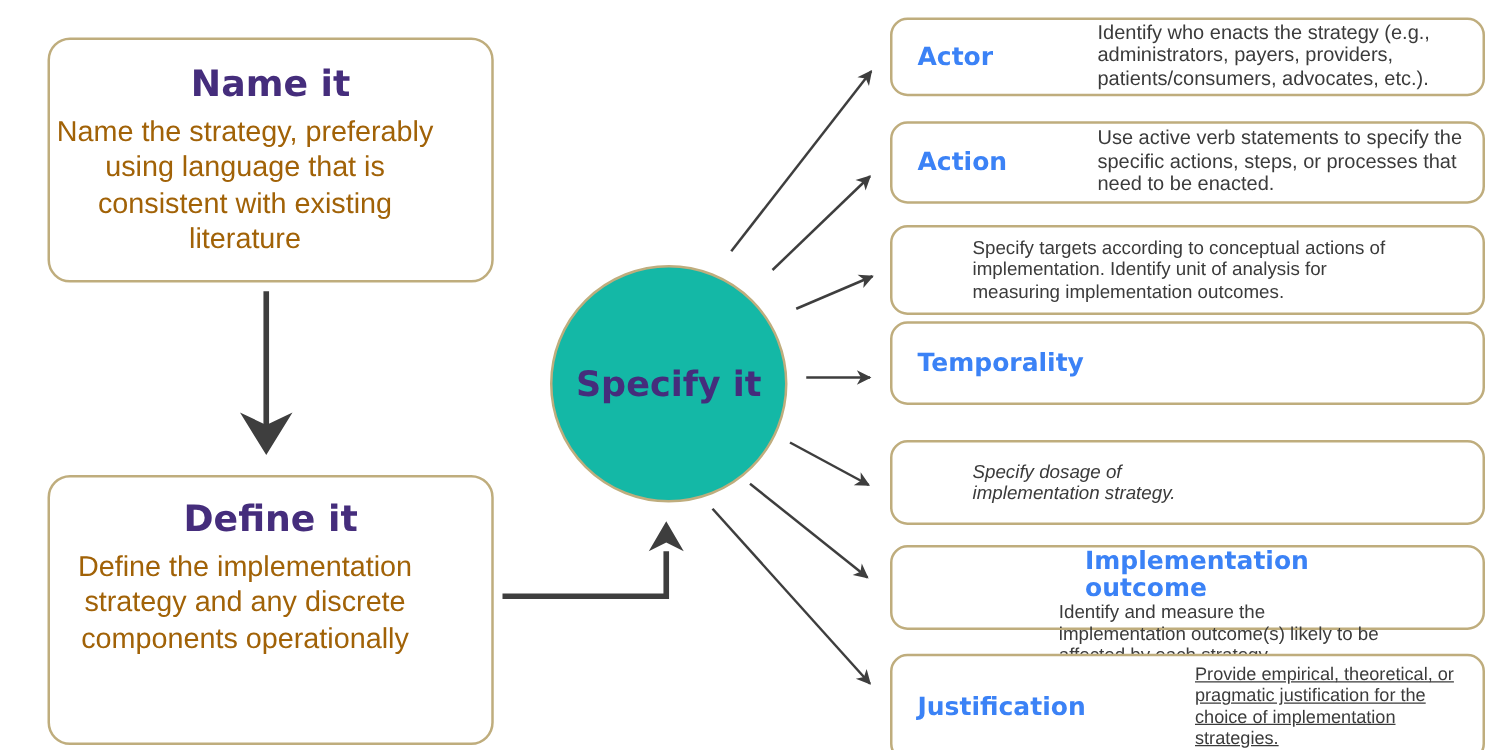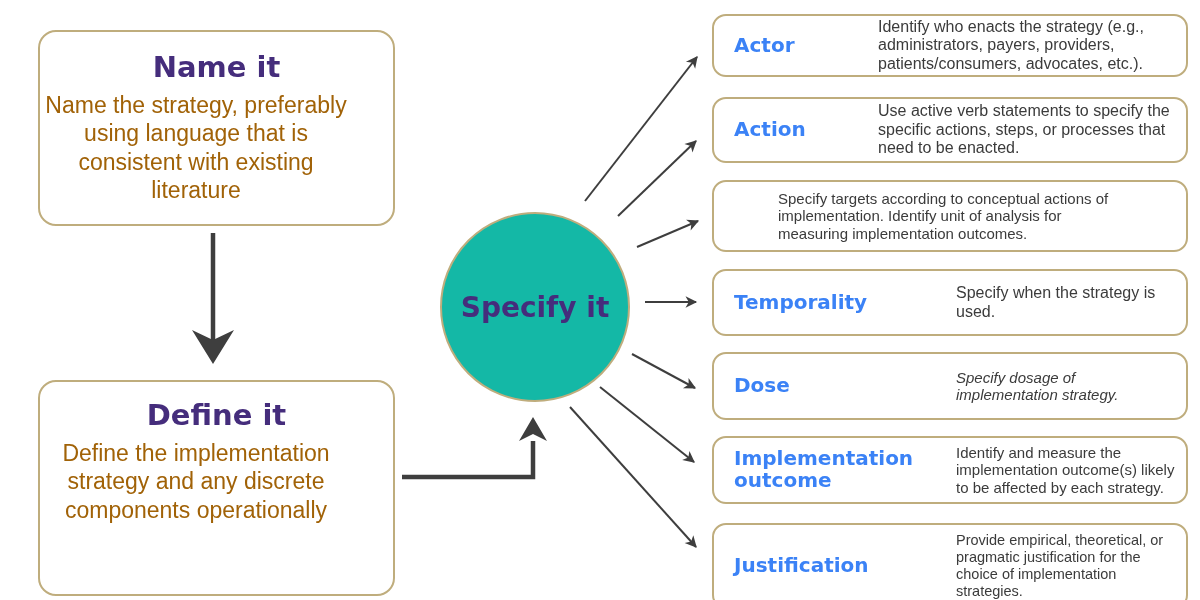--- a/index.html
+++ b/index.html
@@ -29,30 +29,30 @@
   .spoke{left:712px;width:476px;display:flex;align-items:center;box-sizing:border-box;
          padding-left:20px;padding-right:6px;border-radius:14px;}
   .spoke-title{font-family:"DejaVu Sans",sans-serif;font-weight:bold;color:#3b82f6;
                font-size:20px;line-height:1.08;flex:none;}
   .tcol-a .spoke-title{width:100px;}
   .tcol-b .spoke-title{width:178px;}
   .spoke-desc{color:#3b3b3b;font-size:16px;line-height:1.16;margin-left:44px;}
   #spoke-0{top:14px;height:63px;}
   #spoke-1{top:97px;height:66px;}
   #spoke-2{top:180px;height:72px;}
-  #spoke-3{top:269px;height:67px;}
+  #spoke-3{top:257px;height:67px;gap:28px;}
   #spoke-4{top:352px;height:68px;}
-  #spoke-5{top:436px;height:68px;}
+  #spoke-5{top:436px;height:68px;flex-direction:column;}
   #spoke-6{top:523px;height:86px;}
   #spoke-0 .spoke-desc,#spoke-1 .spoke-desc{max-width:334px;}
   #spoke-2 .spoke-desc{font-size:15px;max-width:356px;}
   #spoke-3 .spoke-desc{font-size:16px;}
   #spoke-4 .spoke-desc{font-size:15px;max-width:200px;font-style:italic;}
   #spoke-5 .spoke-desc{font-size:15px;max-width:264px;}
-  #spoke-6 .spoke-desc{font-size:14.5px;max-width:274px;}
+  #spoke-6 .spoke-desc{font-size:14.5px;max-width:274px;text-decoration:underline;}
 </style>
 </head>
 <body>
 
 <div id="canvas">
 
   <svg class="arrows" width="1200" height="600" viewBox="0 0 1200 600">
     <defs>
       <marker id="ah" viewBox="0 0 12 12" refX="10" refY="6" markerWidth="7" markerHeight="7" orient="auto">
         <path d="M1,1 L11,6 L1,11 L3.8,6 Z" fill="#3e3e3e"></path>
@@ -97,25 +97,23 @@
     <div class="spoke-title">Action</div>
     <div class="spoke-desc">Use active verb statements to specify the specific actions, steps, or processes that need to be enacted.</div>
   </div>
 
   <div id="spoke-2" class="round-box spoke tcol-a">
     <div class="spoke-desc">Specify targets according to conceptual actions of implementation. Identify unit of analysis for measuring implementation outcomes.</div>
   </div>
 
   <div id="spoke-3" class="round-box spoke tcol-b">
     <div class="spoke-title">Temporality</div>
-    <div class="spoke-desc">Specify when the strategy is used.</div>
   </div>
 
   <div id="spoke-4" class="round-box spoke tcol-b">
-    <div class="spoke-title">Dose</div>
     <div class="spoke-desc">Specify dosage of implementation strategy.</div>
   </div>
 
   <div id="spoke-5" class="round-box spoke tcol-b">
     <div class="spoke-title">Implementation outcome</div>
     <div class="spoke-desc">Identify and measure the implementation outcome(s) likely to be affected by each strategy.</div>
   </div>
 
   <div id="spoke-6" class="round-box spoke tcol-b">
     <div class="spoke-title">Justification</div>

